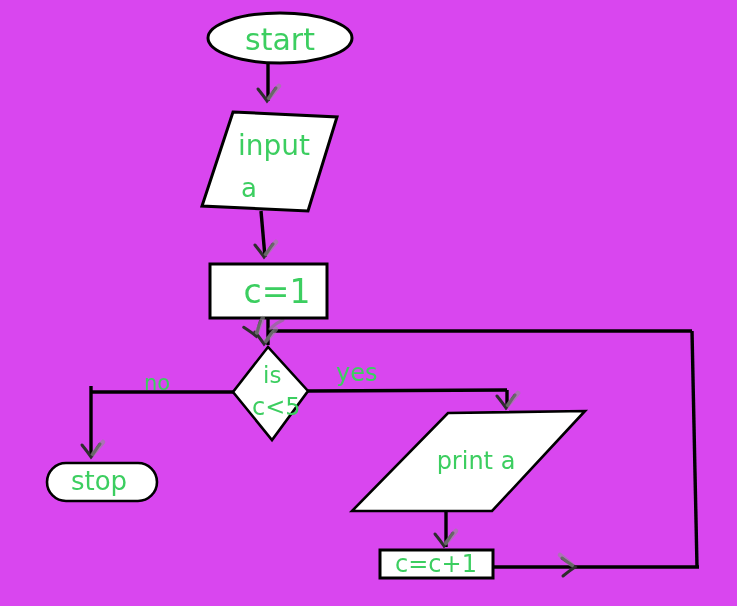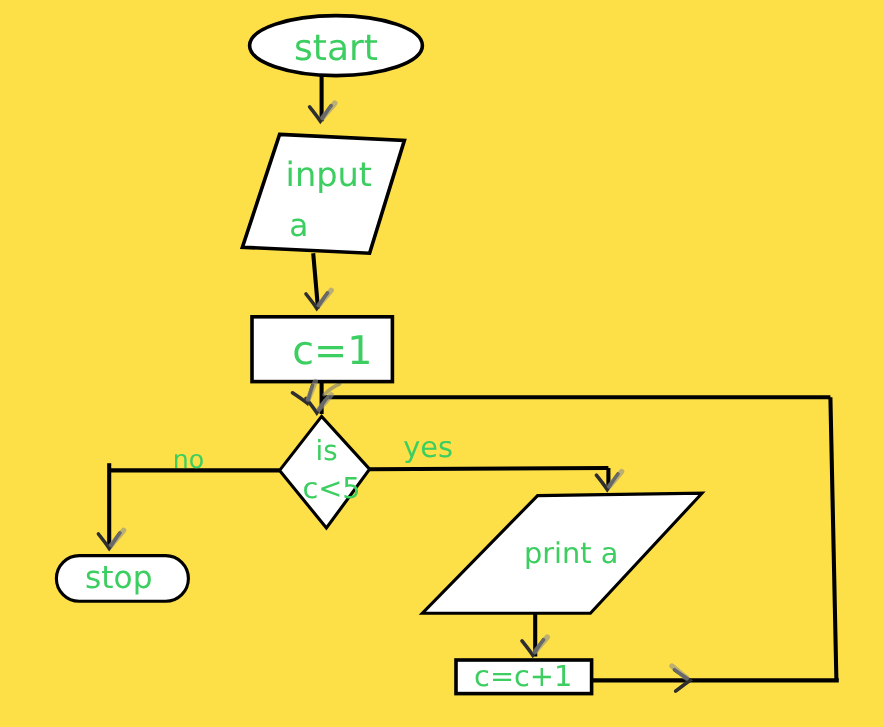--- a/index.html
+++ b/index.html
@@ -4,21 +4,21 @@
 <style>
   html, body {
     margin: 0;
     padding: 0;
     background: #ffffff;
   }
   .canvas {
     position: relative;
     width: 737px;
     height: 606px;
-    background: #fde047;
+    background: #d946ef;
     overflow: hidden;
   }
   svg {
     display: block;
   }
   .edge {
     fill: none;
     stroke: #000000;
     stroke-width: 3.4;
     stroke-linecap: butt;

